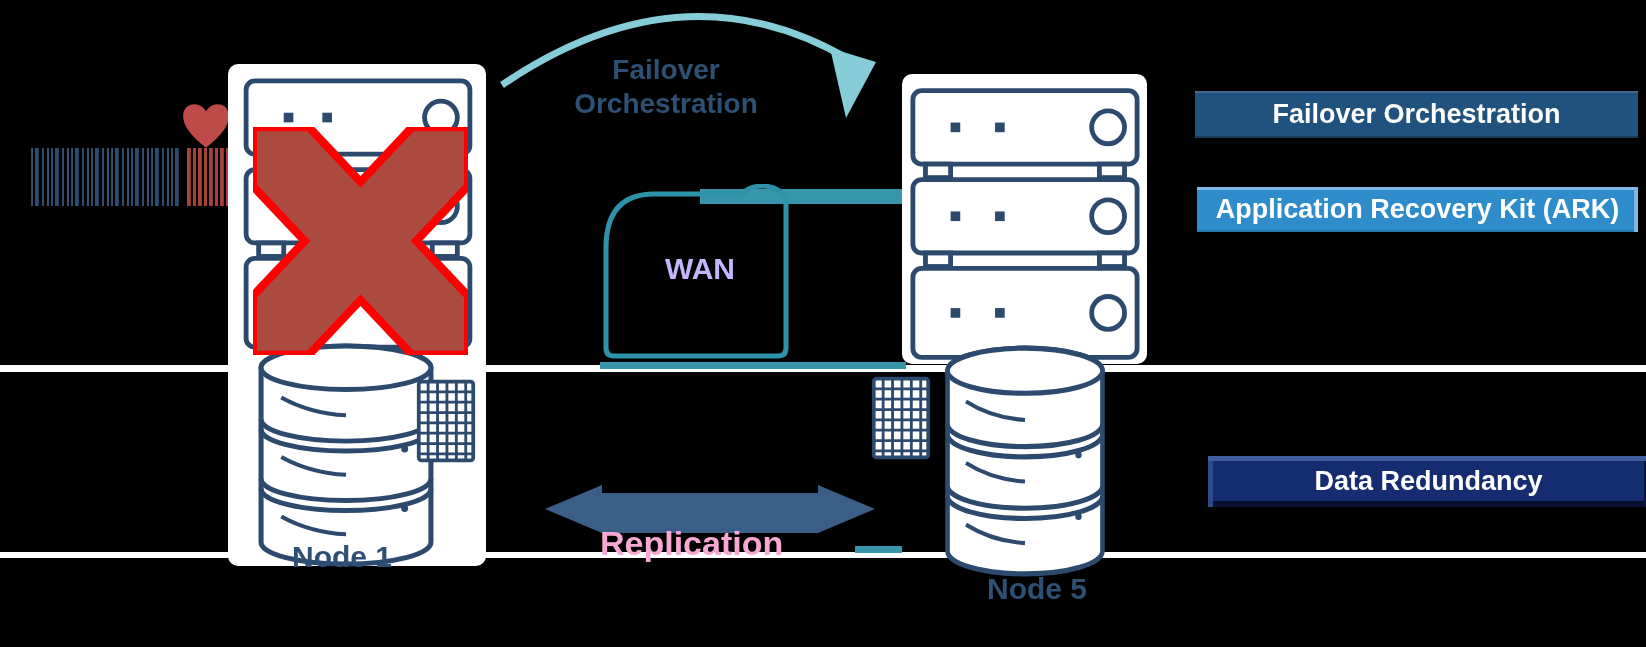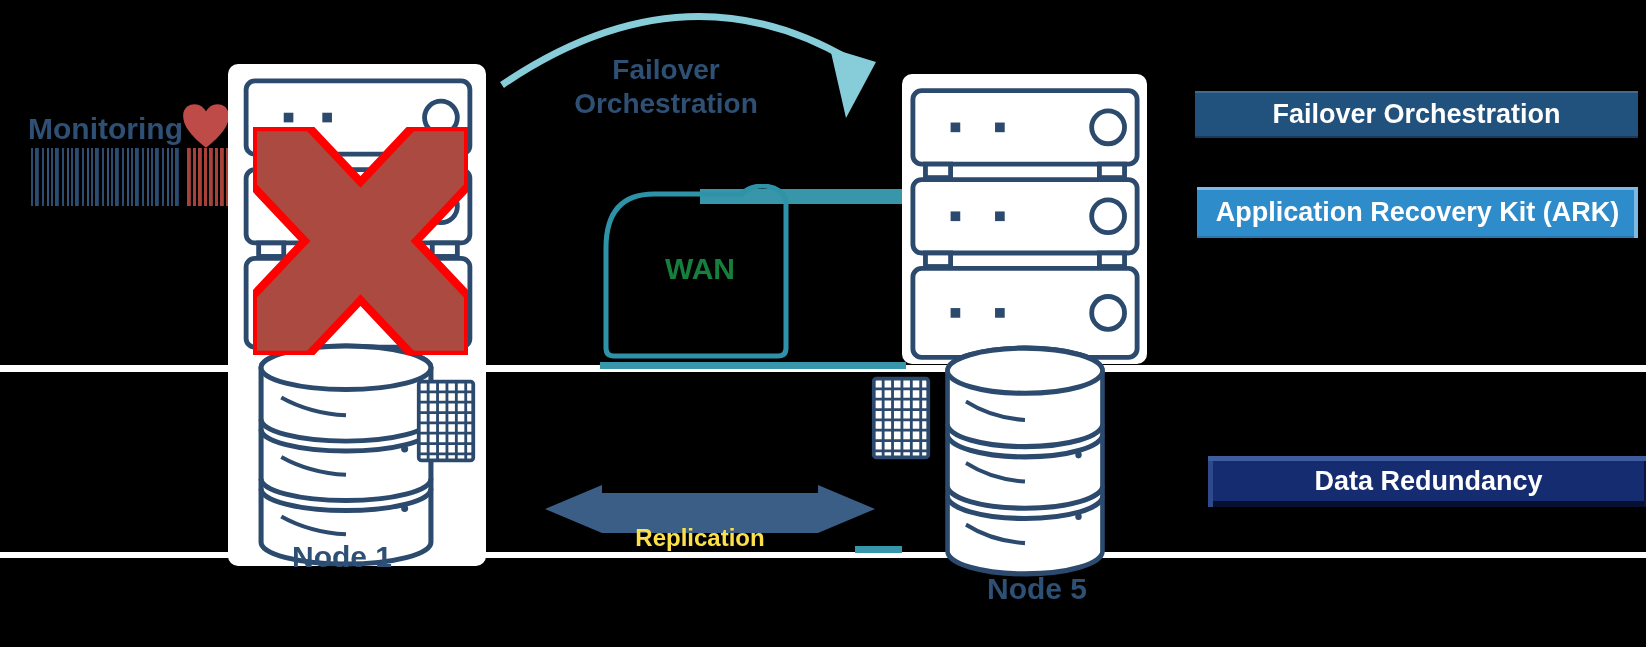--- a/index.html
+++ b/index.html
@@ -24,60 +24,59 @@
   
   .node-card{background:#fff;border-radius:10px;z-index:3;}
   .node1-card{left:228px;top:64px;width:258px;height:502px;}
   .node2-card{left:902px;top:74px;width:245px;height:290px;}
   .node-label{font-size:30px;font-weight:bold;color:#2E5075;text-align:center;z-index:5;}
   .node1-label{left:242px;top:540px;width:200px;}
   .node2-label{left:937px;top:572px;width:200px;}
 
   
   .wan-svg{left:596px;top:184px;width:310px;height:192px;z-index:2;}
-  .wan-label{left:645px;top:252px;width:110px;text-align:center;font-size:30px;font-weight:bold;color:#15803d;z-index:2;}
+  .wan-label{left:645px;top:252px;width:110px;text-align:center;font-size:30px;font-weight:bold;color:#c4b5fd;z-index:2;}
   .teal-stub{left:855px;top:546px;width:47px;height:7px;background:#3796A9;z-index:2;}
 
   
   .arc-svg{left:478px;top:0px;width:410px;height:135px;z-index:2;}
   .failover-label{left:546px;top:53px;width:240px;text-align:center;font-size:28px;line-height:34px;font-weight:bold;color:#2E5075;z-index:2;}
 
   
   .repl-svg{left:540px;top:470px;width:340px;height:70px;z-index:2;}
-  .repl-label{left:600px;top:524px;width:200px;text-align:center;font-size:24px;font-weight:bold;color:#fde047;z-index:2;}
+  .repl-label{left:600px;top:524px;width:200px;text-align:left;font-size:34px;font-weight:bold;color:#f9a8d4;z-index:2;}
 
   
   .server-svg{z-index:1;}
   .n1-server{left:15px;top:14px;width:230px;height:272px;}
   .n2-server{left:8px;top:12px;width:230px;height:276px;}
   .x-overlay{left:25px;top:63px;width:215px;height:228px;z-index:2;}
   .n1-cyl{left:27px;top:276px;width:182px;height:228px;z-index:2;}
   .n2-cyl{left:942px;top:342px;width:166px;height:236px;z-index:4;}
   .n1-grid{left:187px;top:313px;width:62px;height:88px;z-index:3;}
   .n2-grid{left:870px;top:374px;width:62px;height:88px;z-index:4;}
 
   
   .legend-bar{color:#fff;font-size:27px;font-weight:bold;text-align:center;z-index:2;
               display:flex;align-items:center;justify-content:center;}
   .bar-failover{left:1195px;top:91px;width:443px;height:47px;background:#21527E;
       box-shadow:inset 0 2px 0 rgba(255,255,255,.14), inset 0 -2px 0 rgba(0,0,0,.28);}
-  .bar-ark{left:1197px;top:187px;width:441px;height:51px;background:#2F8CCB;
+  .bar-ark{left:1197px;top:187px;width:441px;height:45px;background:#2F8CCB;
       box-shadow:inset 0 3px 0 #7DB9E4, inset -4px 0 0 #7DB9E4, inset 0 -2px 0 rgba(0,0,0,.15);}
   .bar-data{left:1195px;top:456px;width:441px;height:51px;background:#162C71;
       box-shadow:inset 0 5px 0 #3F5C9E, inset 5px 0 0 #2F4A8A, inset -5px 0 0 #0A153F, inset 0 -6px 0 #071031;margin-left:13px;}
 </style>
 </head>
 <body>
 
 <div class="canvas">
 
   <div class="abs lane-line top"></div>
   <div class="abs lane-line bottom"></div>
 
-  <div class="abs monitoring-label">Monitoring</div>
   <svg class="abs heart" viewBox="0 0 50 46">
     <path d="M25,44 C10,32 3,23 3,13 C3,5 9,2 14,2 C19,2 23,5 25,9 C27,5 31,2 36,2 C41,2 47,5 47,13 C47,23 40,32 25,44 Z" fill="#BE4B48"></path>
   </svg>
   <div class="abs streaks blue"></div>
   <div class="abs streaks red"></div>
 
   <svg class="abs arc-svg" viewBox="0 0 410 135">
     <path d="M 24,85 Q 205,-38 372,60" fill="none" stroke="#87CDD9" stroke-width="7"></path>
     <polygon points="352,48 398,62 368,118" fill="#87CDD9"></polygon>
   </svg>

